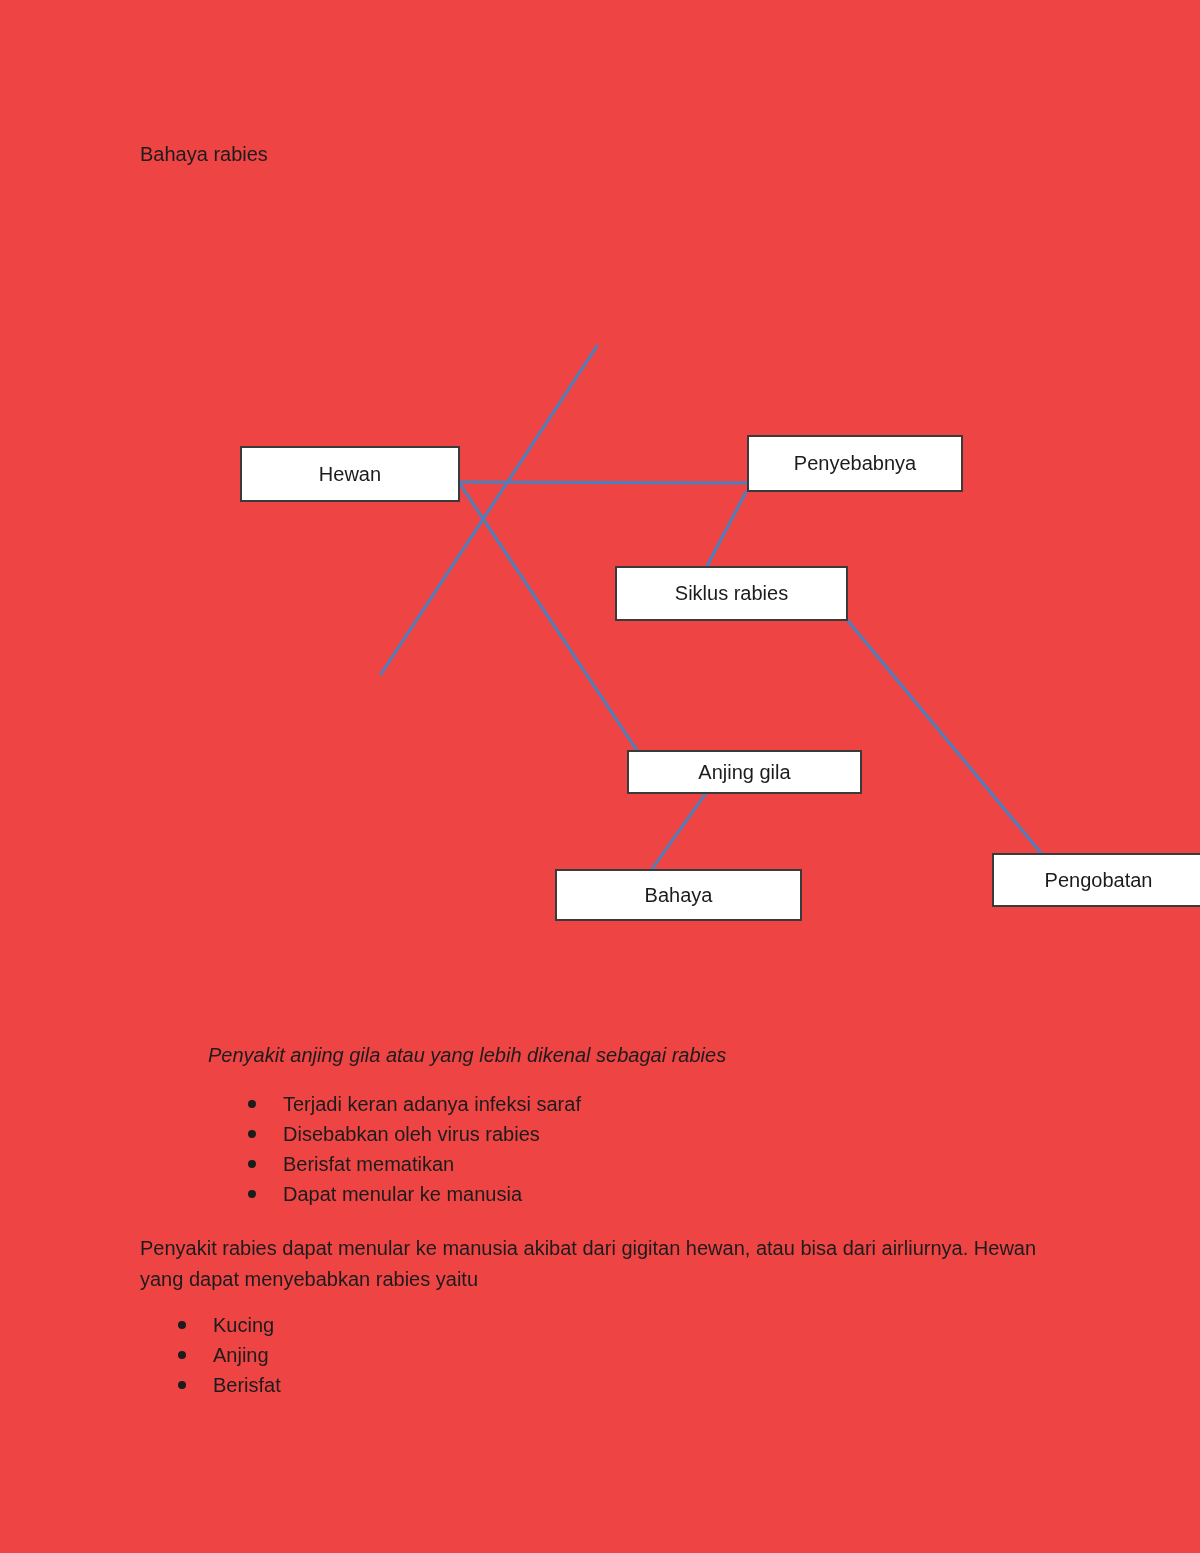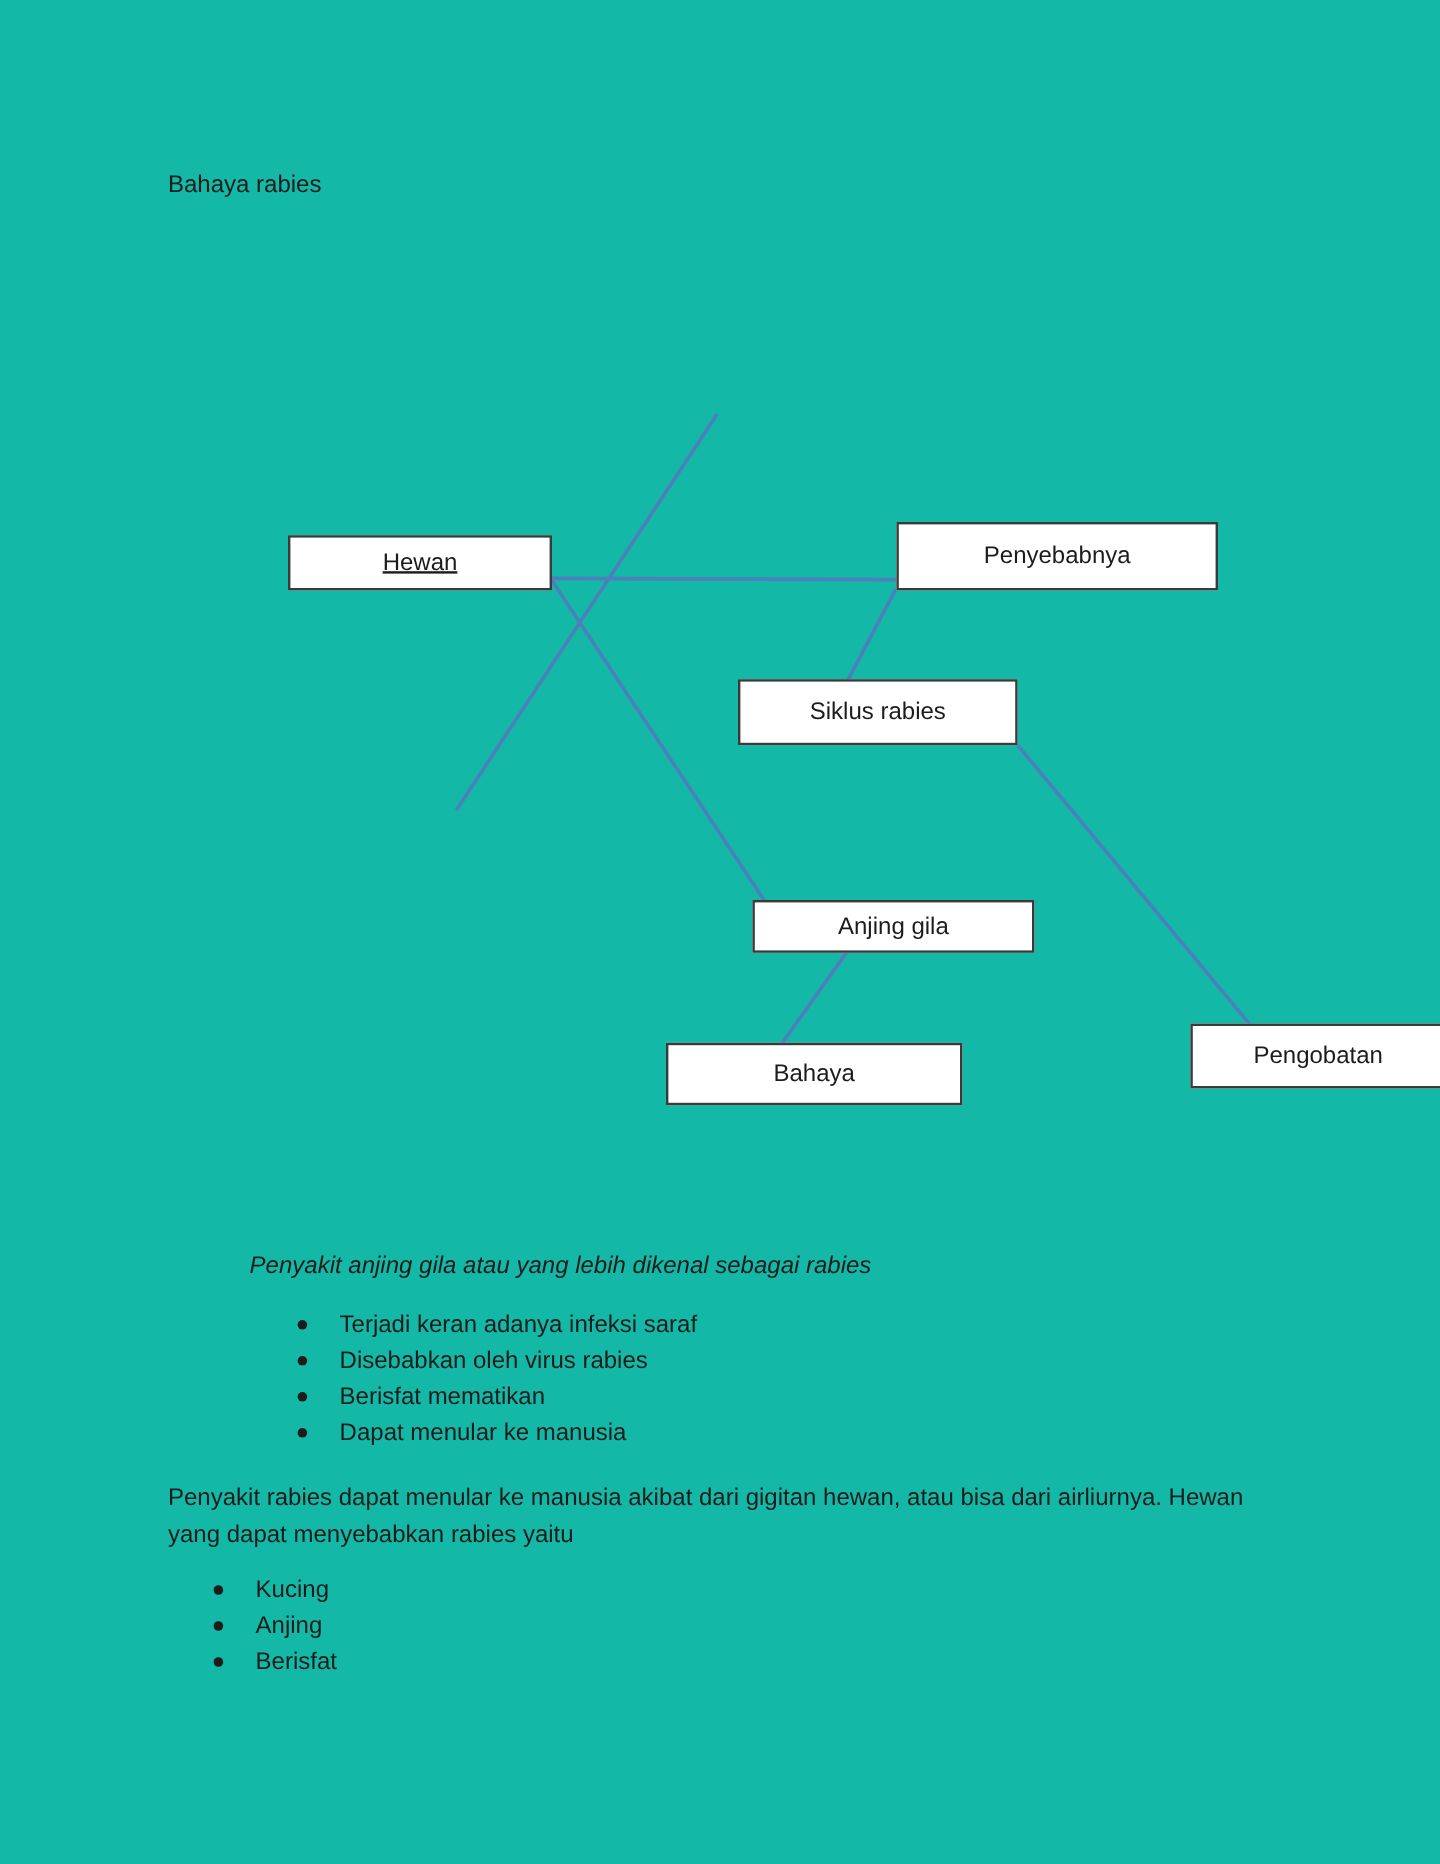--- a/index.html
+++ b/index.html
@@ -4,21 +4,21 @@
 <style>
   html, body {
     margin: 0;
     padding: 0;
     background: #ffffff;
   }
   .page {
     position: relative;
     width: 1200px;
     height: 1553px;
-    background: #14b8a6;
+    background: #ef4444;
     font-family: "Liberation Sans", sans-serif;
     color: #1c1c1c;
     overflow: hidden;
   }
   .doc-title {
     position: absolute;
     left: 140px;
     top: 143px;
     font-size: 20px;
     white-space: nowrap;
@@ -39,22 +39,22 @@
     box-sizing: border-box;
     border: 2px solid #3a3a3a;
     background: #ffffff;
     display: flex;
     align-items: center;
     justify-content: center;
     font-size: 20px;
     white-space: nowrap;
   }
   .node-rabies      { left: 506px; top: 294px; width: 240px; height: 50px; }
-  .node-hewan       { left: 240px; top: 446px; width: 220px; height: 46px; text-decoration: underline; }
-  .node-penyebabnya { left: 747px; top: 435px; width: 268px; height: 57px; }
+  .node-hewan       { left: 240px; top: 446px; width: 220px; height: 56px; }
+  .node-penyebabnya { left: 747px; top: 435px; width: 216px; height: 57px; }
   .node-siklus      { left: 615px; top: 566px; width: 233px; height: 55px; }
   .node-nama        { left: 248px; top: 674px; width: 215px; height: 54px; }
   .node-anjing      { left: 627px; top: 750px; width: 235px; height: 44px; }
   .node-bahaya      { left: 555px; top: 869px; width: 247px; height: 52px; }
   .node-pengobatan  { left: 952px; top: 853px; width: 213px; height: 54px; margin-left: 40px; }
   .para {
     position: absolute;
     font-size: 20px;
     line-height: 31px;
     white-space: nowrap;

